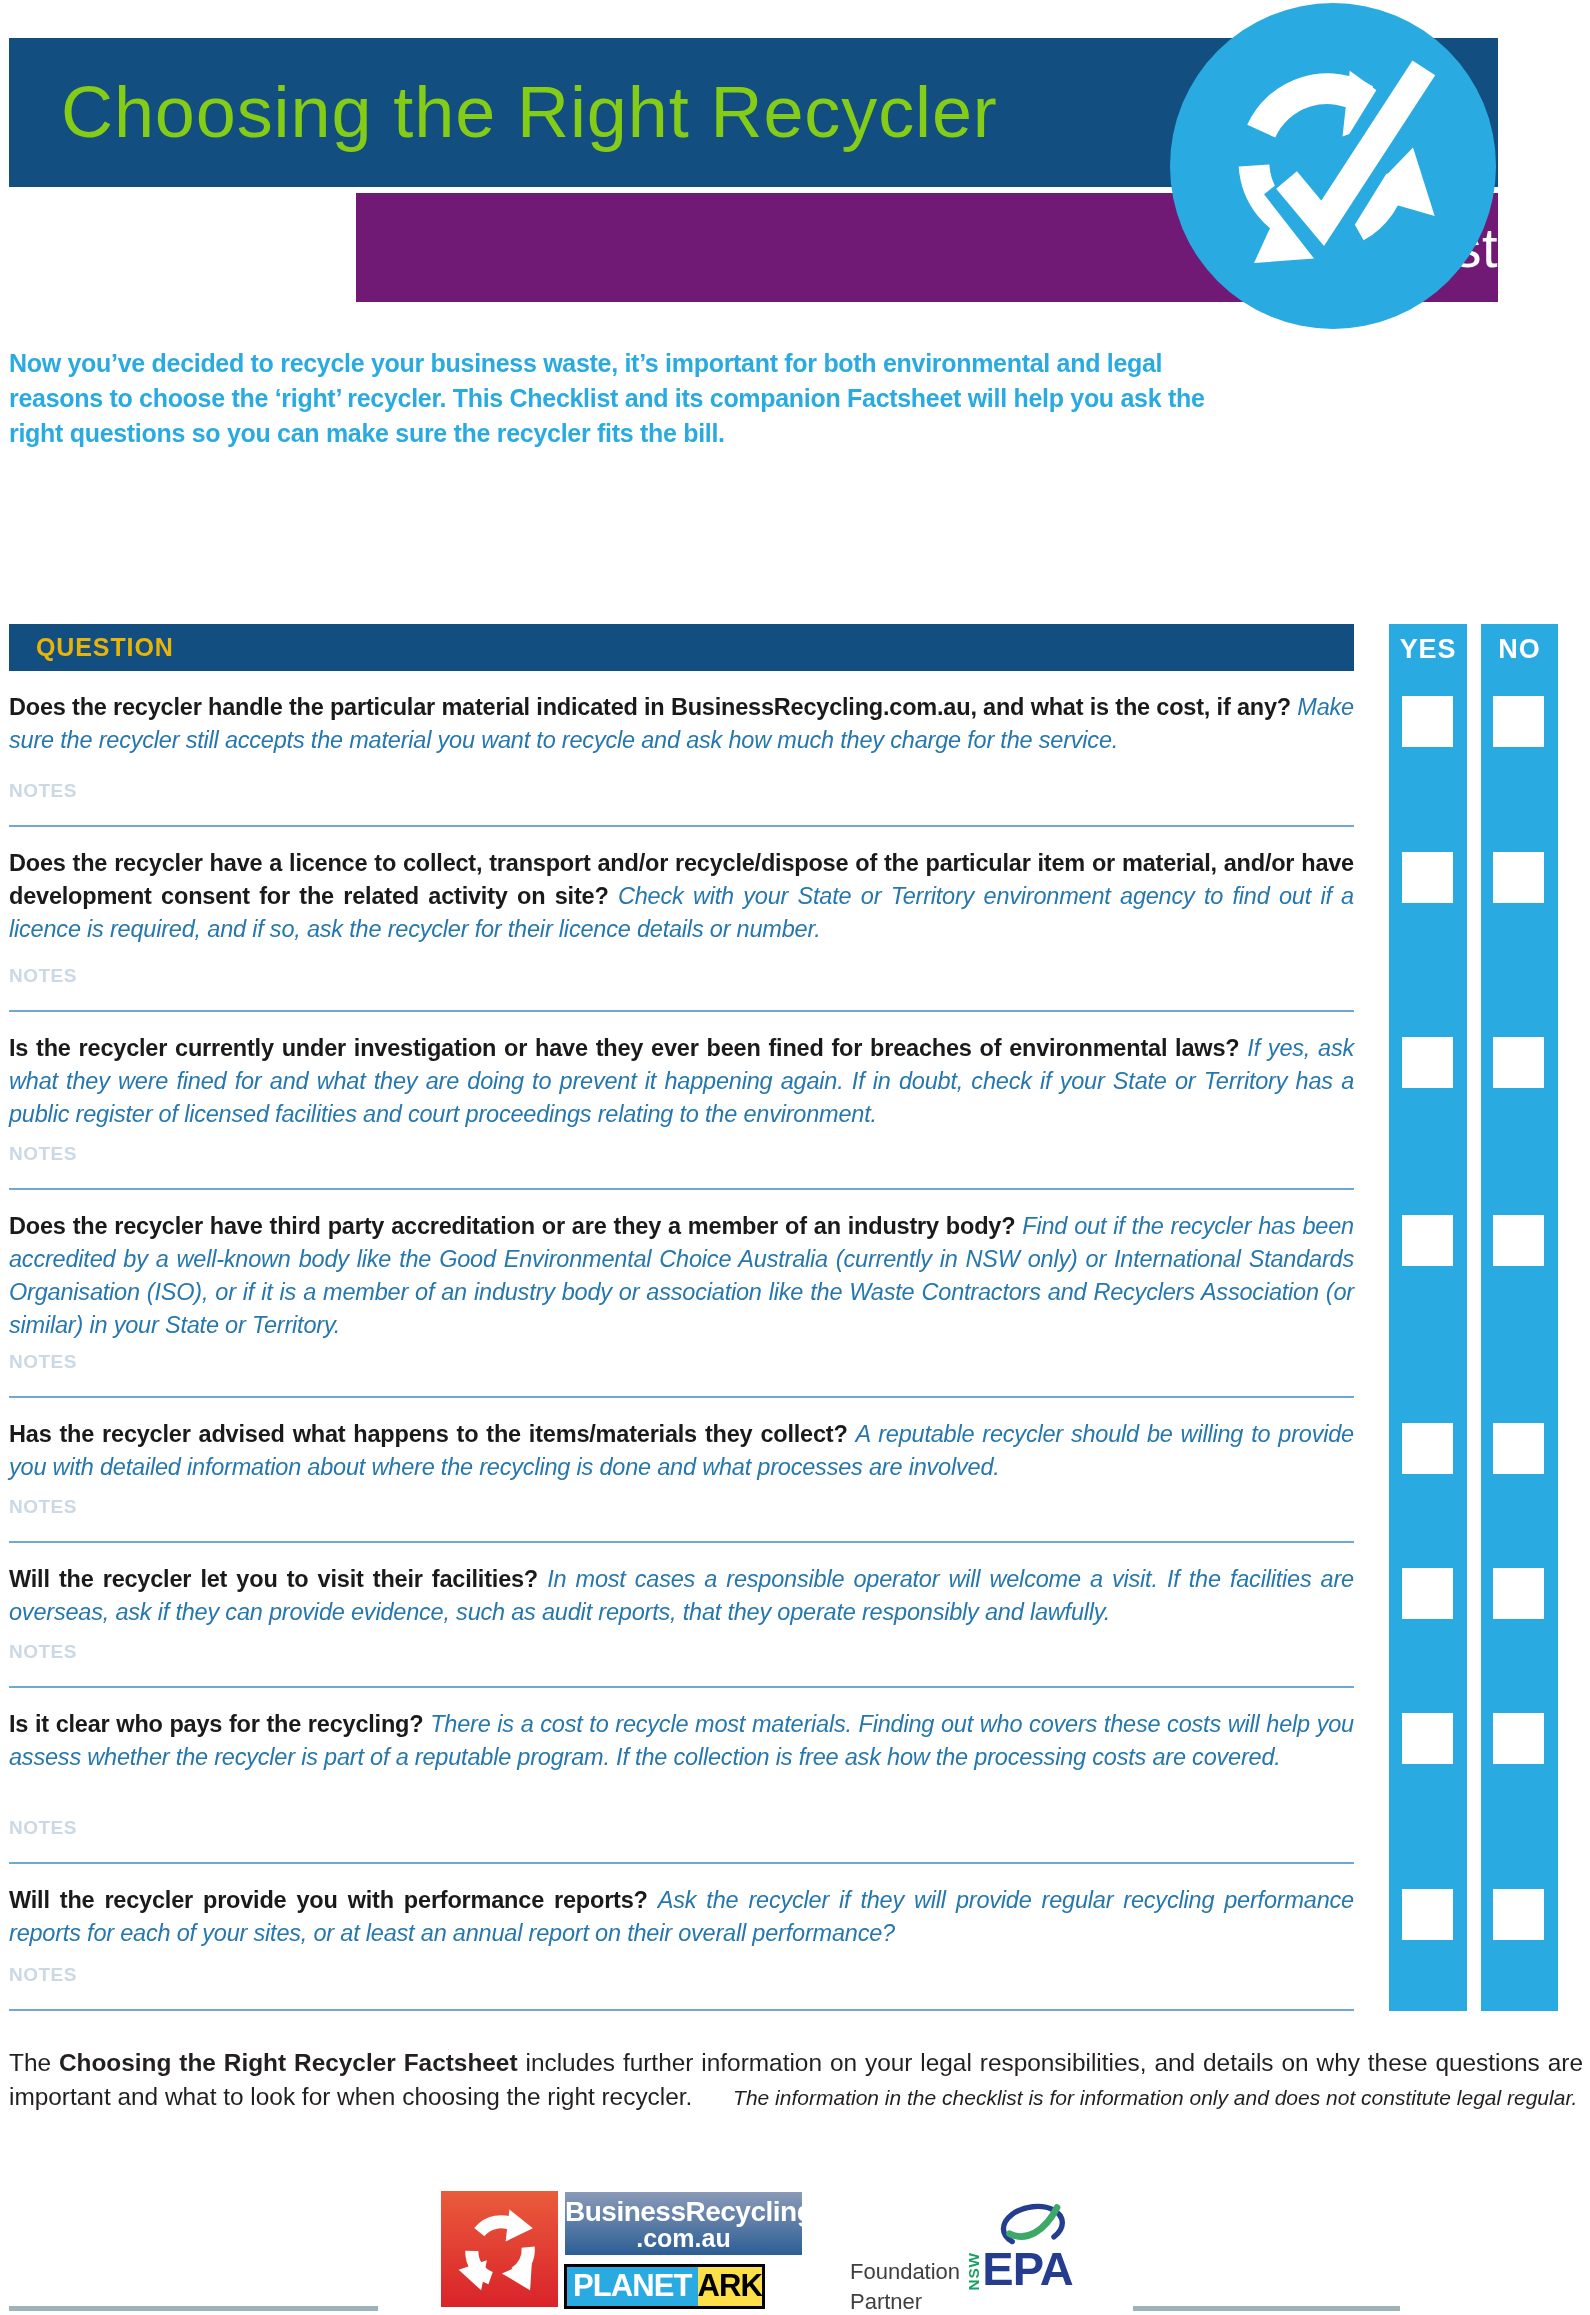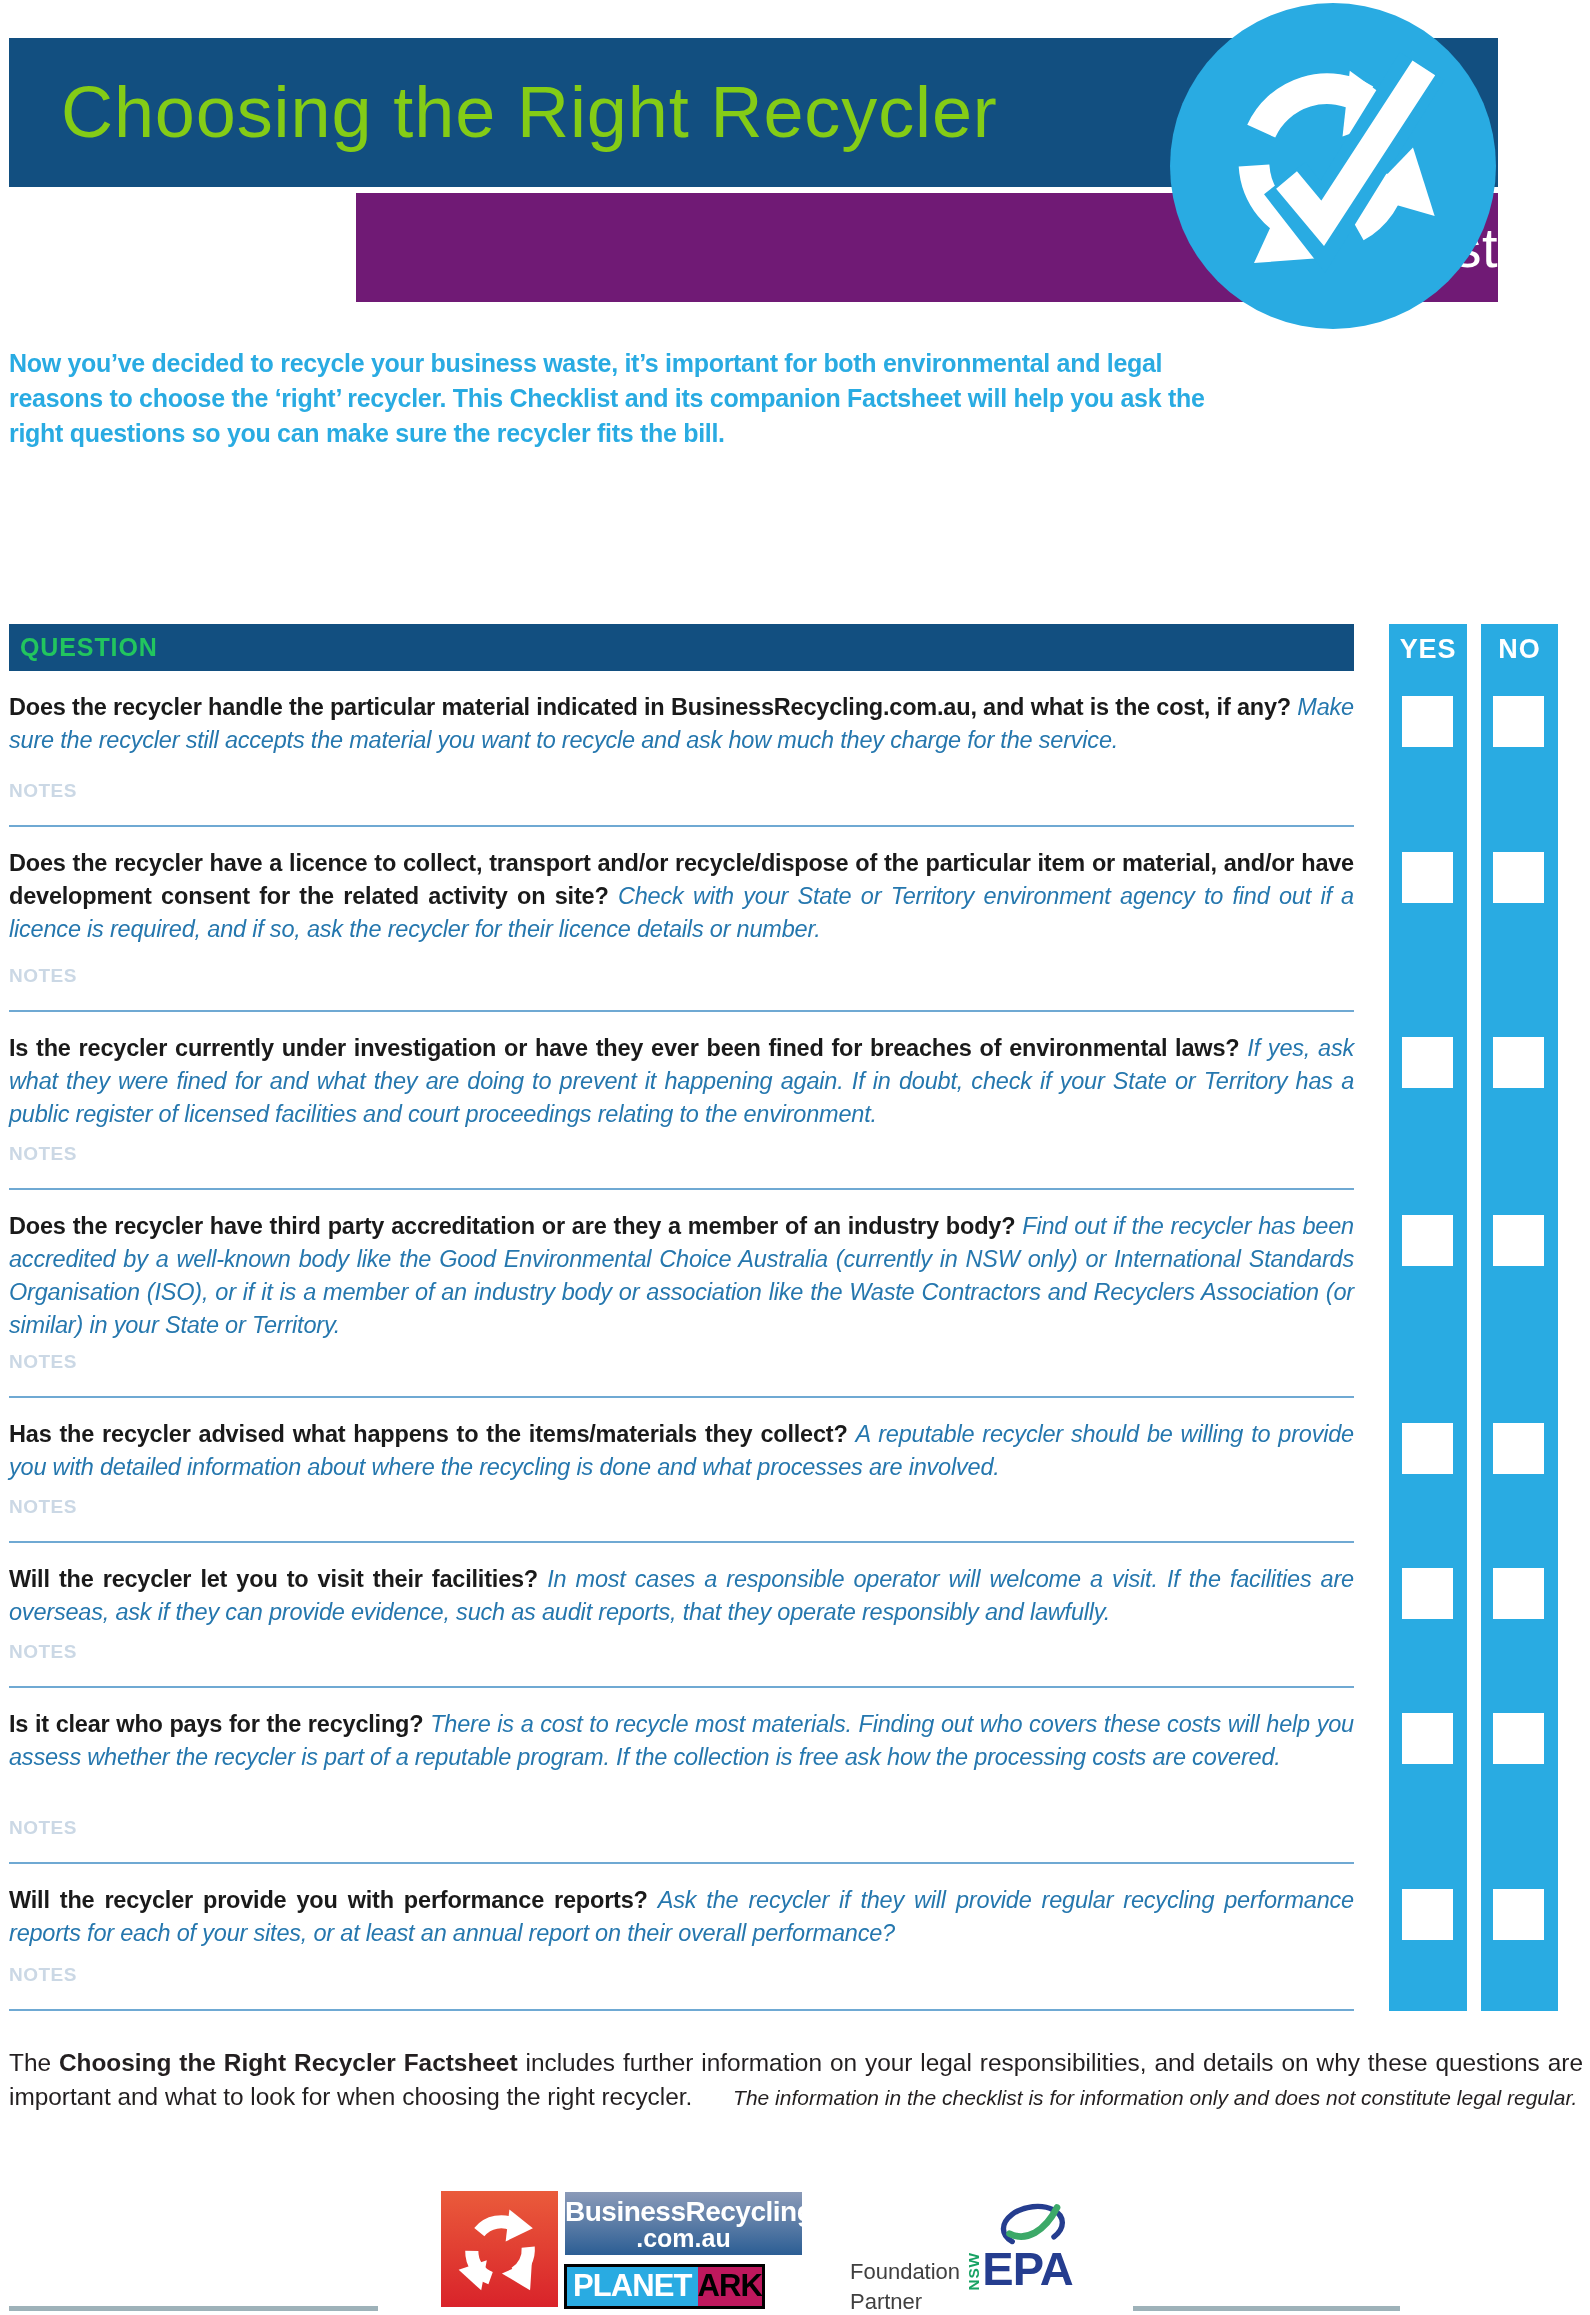--- a/index.html
+++ b/index.html
@@ -32,22 +32,22 @@
 
   
   .checklist { position:absolute; left:9px; top:624px; width:1572px; }
   .col-bar { position:absolute; top:0; bottom:0; background:#29ABE2; z-index:0; }
   .col-yes { left:1380px; width:78px; }
   .col-no  { left:1472px; width:77px; }
   .col-label { position:absolute; width:78px; text-align:center; top:10px; color:#ffffff;
                font-size:27px; font-weight:bold; letter-spacing:0.9px; z-index:1; }
   .col-label.no { width:77px; }
   .qheader { width:1345px; height:47px; background:#124F80; }
-  .qheader span { color:#22c55e; font-size:25px; font-weight:bold; letter-spacing:0.9px;
-                  line-height:47px; padding-left:11px;text-align:center; }
+  .qheader span { color:#eab308; font-size:25px; font-weight:bold; letter-spacing:0.9px;
+                  line-height:47px; padding-left:27px;text-align:center; }
   .qrow { position:relative; }
   .qcontent { width:1345px; border-bottom:2.7px solid #6FA9D3; position:relative; padding-top:20px; }
   .qtext { font-size:23.5px; line-height:33px; text-align:justify; color:#1a1a1a; letter-spacing:-0.2px; }
   .qbold { font-weight:bold; }
   .qhint { font-style:italic; color:#2577AE; }
   .notes { position:absolute; left:0; bottom:23.5px; color:#CBD8E5; font-size:19px;
            font-weight:bold; letter-spacing:0.5px; }
   .cbox { position:absolute; top:25px; width:51px; height:51px; background:#ffffff; z-index:1; }
   .cbox.yes { left:1393px; }
   .cbox.no  { left:1484px; }
@@ -63,21 +63,21 @@
                background:linear-gradient(#EA5B3B,#D9232A); display:flex; align-items:center; justify-content:center; }
   .br-box { position:absolute; left:556px; top:25px; width:237px; height:63px;
             background:linear-gradient(#8A9AB8,#2C5E94); color:#ffffff; text-align:center;
             font-weight:bold; padding-top:5.4px; }
   .br-box .l1 { font-size:28px; letter-spacing:-0.5px; display:block; line-height:29px; }
   .br-box .l2 { font-size:25px; display:block; line-height:25px; }
   .pa-box { position:absolute; left:555px; top:97px; width:201px; height:45px;
             border:3.6px solid #000000; display:flex; }
   .pa-box .planet { background:#29ABE2; color:#ffffff; width:145px; text-align:center;
                     font-weight:bold; font-size:31px; line-height:38px; letter-spacing:-0.9px; }
-  .pa-box .ark { background:#be185d; color:#000000; flex:1; text-align:center;
+  .pa-box .ark { background:#fde047; color:#000000; flex:1; text-align:center;
                  font-weight:bold; font-size:31px; line-height:38px; letter-spacing:-0.9px; }
   .partner { position:absolute; left:841px; top:90px; color:#404040; font-size:22px; line-height:30px; }
   .epa-logo { position:absolute; left:957px; top:27px; width:131px; height:109px; }
   .epa-swirl { position:absolute; left:27px; top:0; }
   .epa-text { position:absolute; left:0; top:52px; display:flex; align-items:flex-end; }
   .epa-nsw { writing-mode:vertical-rl; transform:rotate(180deg); color:#17A263;
              font-size:15.4px; font-weight:bold; letter-spacing:0.9px; line-height:16.3px; }
   .epa-word { color:#253D8F; font-size:47px; font-weight:bold; letter-spacing:-0.9px; line-height:45px; }
   .foot-line { position:absolute; bottom:5.4px; height:4.5px; background:#9EB2B9; }
   .foot-line.left { left:0; width:369px; }

